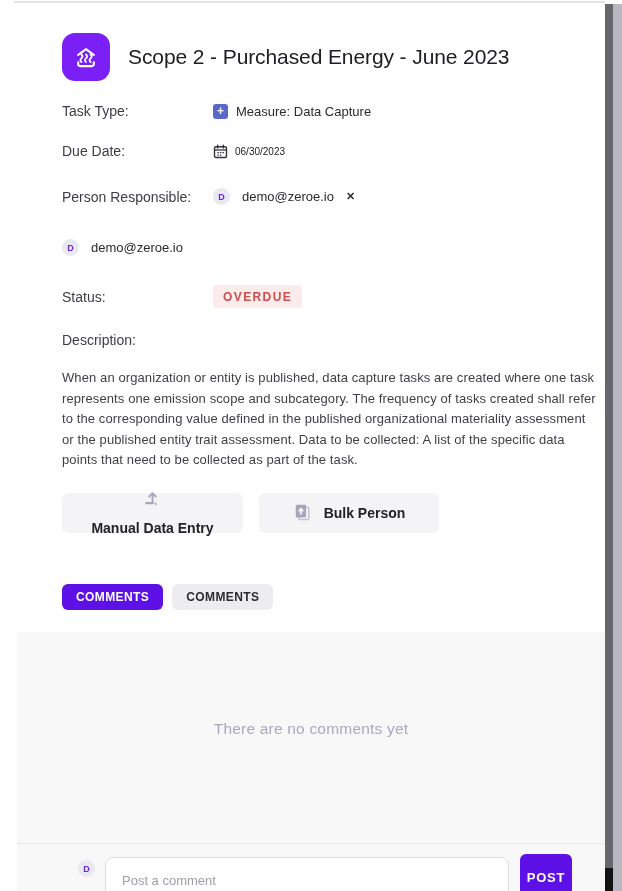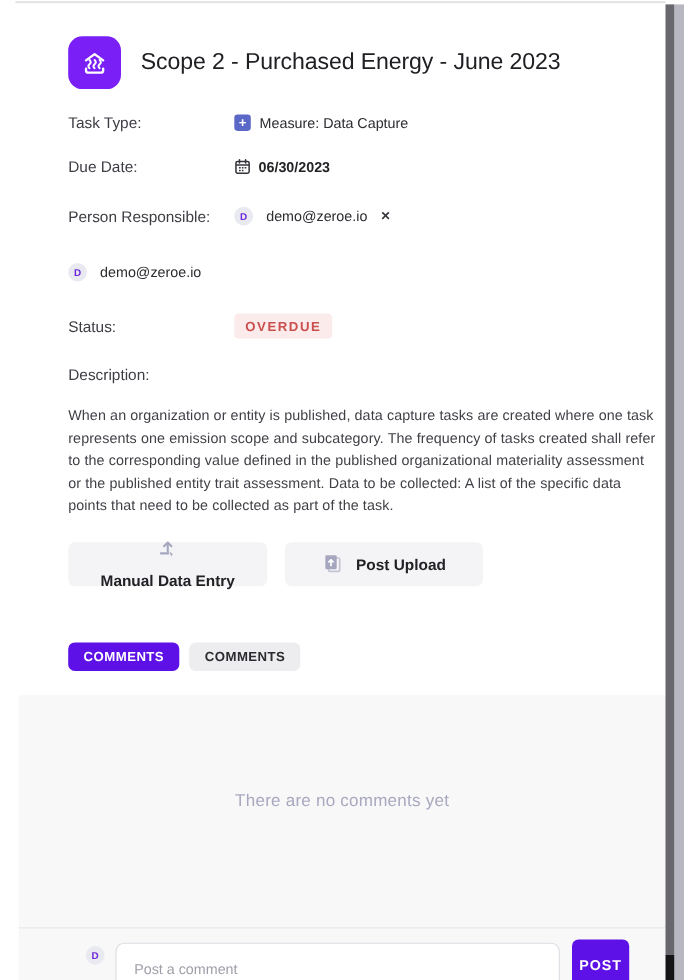--- a/index.html
+++ b/index.html
@@ -31,21 +31,21 @@
   .field-row.mb3 { margin-bottom:34px; }
   .field-label { font-size:14px; color:#3d3d44; }
   .field-value { display:flex; align-items:center; font-size:13px; color:#2b2b30; }
 
   .plus-badge {
     width:15px; height:15px; border-radius:3px; background:#5b68c8; color:#fff;
     display:flex; align-items:center; justify-content:center;
     font-size:12px; font-weight:700; line-height:1; margin-right:8px; flex:none;
   }
   .cal-icon { margin-right:7px; display:flex; }
-  .due-text { font-size:13px; font-weight:700; color:#222226; }
+  .due-text { font-size:10px; font-weight:400; color:#222226; }
 
   .avatar {
     width:17px; height:17px; border-radius:50%; background:#e9e9f1; color:#6d28d9;
     display:flex; align-items:center; justify-content:center;
     font-size:9px; font-weight:700; flex:none;
   }
   .chip-email { margin-left:12px; }
   .chip-remove { margin-left:12px; font-size:11px; font-weight:700; color:#33333a; cursor:pointer; }
 
   .status-badge {
@@ -195,21 +195,21 @@
     </button>
     <button class="action-btn bulk">
       <span style="display:flex;">
         <svg width="19" height="19" viewBox="0 0 18 18" fill="none">
           <rect x="5.4" y="4" width="9.6" height="11.6" rx="1.2" stroke="#c3c3d4" stroke-width="1.4"></rect>
           <rect x="2.6" y="1.6" width="9.8" height="12.2" rx="1.2" fill="#a6a6bf"></rect>
           <path d="M7.5 10.4 V5.8" stroke="#fff" stroke-width="1.5" stroke-linecap="round"></path>
           <path d="M5.7 7.4 L7.5 5.6 L9.3 7.4" stroke="#fff" stroke-width="1.5" stroke-linecap="round" stroke-linejoin="round"></path>
         </svg>
       </span>
-      <span>Post Upload</span>
+      <span>Bulk Person</span>
     </button>
   </div>
 
   <div class="tabs">
     <button class="tab active">COMMENTS</button>
     <button class="tab inactive">COMMENTS</button>
   </div>
 
 </div>
 

